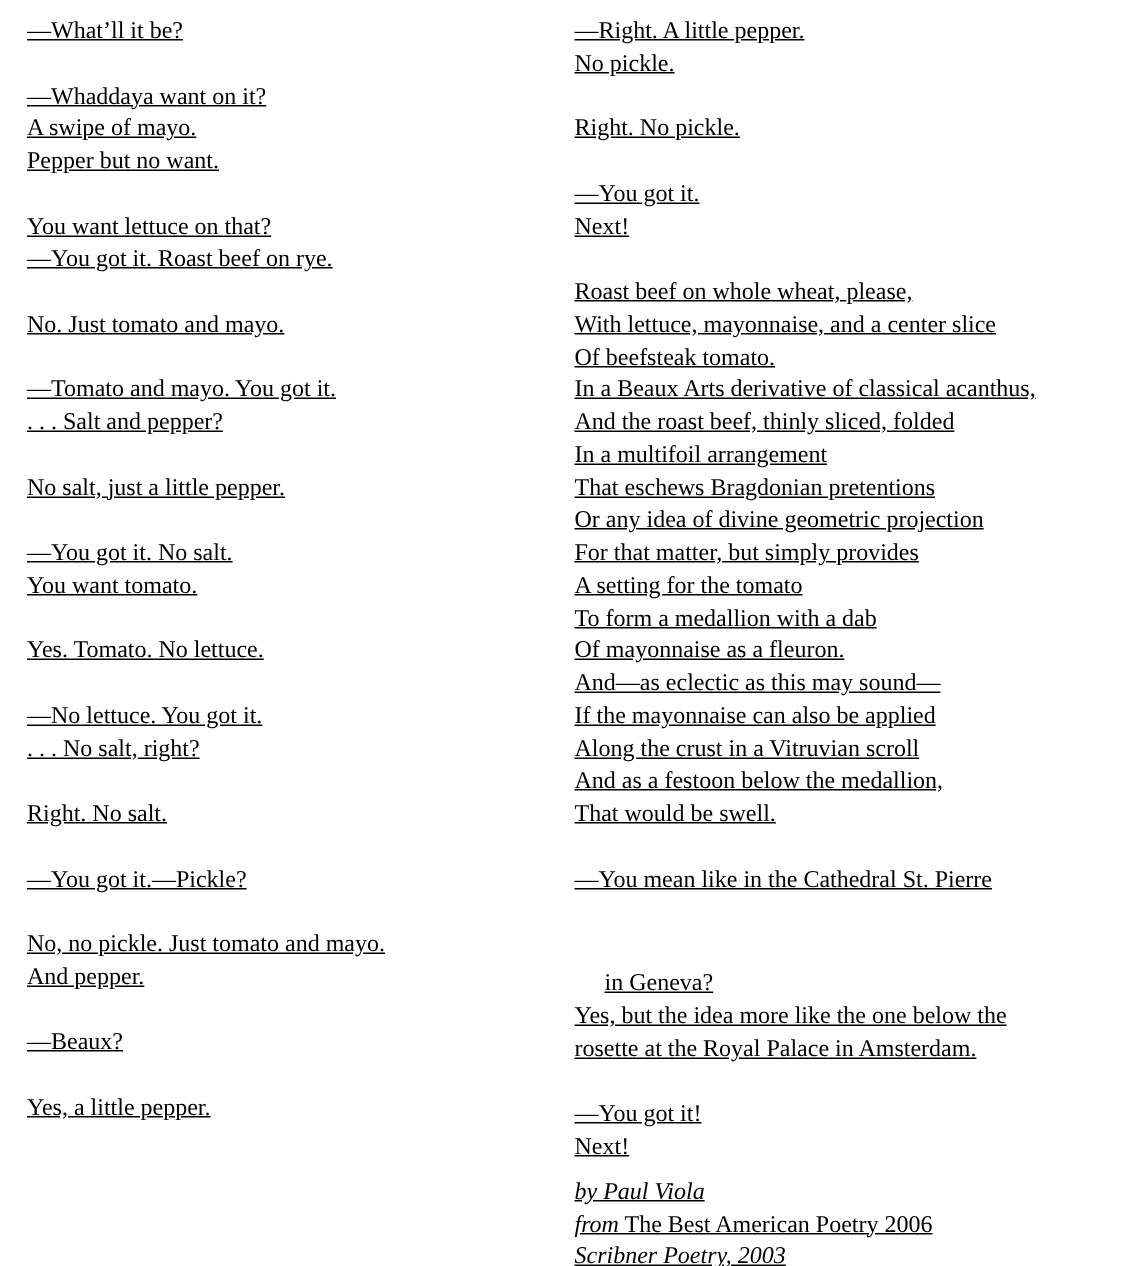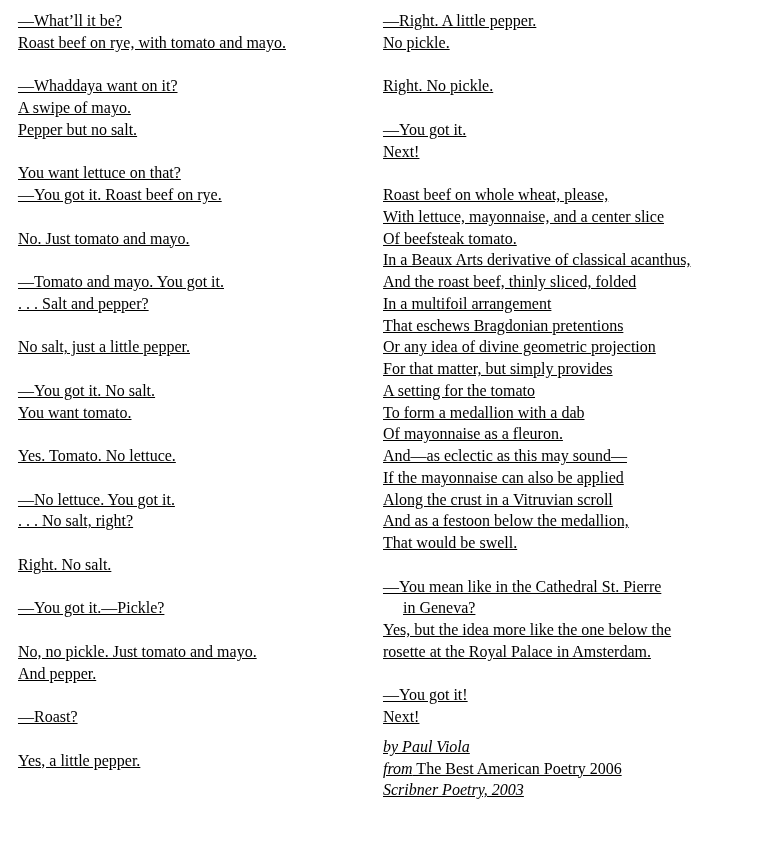--- a/index.html
+++ b/index.html
@@ -6,34 +6,33 @@
   body {
     width: 760px; height: 844px; position: relative; overflow: hidden;
     font-family: "Liberation Serif", "DejaVu Serif", serif;
     font-size: 16px; color: #000000;
   }
   .col { position: absolute; top: 10px; }
   .col-left { left: 18px; width: 360px; }
   .col-right { left: 383px; width: 365px; }
   .line { height: 21.75px; line-height: 21.75px; white-space: nowrap; text-decoration: underline; }
   .blank { height: 21.75px; }
-  .indent { padding-left: 20px; }
+  .indent { padding-left: 20px; margin-top: 48px; }
   .credits { margin-top: 8px; }
   .it { font-style: italic; }
 </style>
 </head>
 <body>
 
 <div class="col col-left" id="left-col">
     <div class="line">—What’ll it be?</div>
-    <div class="line">Roast beef on rye, with tomato and mayo.</div>
     <div class="blank"></div>
     <div class="line">—Whaddaya want on it?</div>
     <div class="line">A swipe of mayo.</div>
-    <div class="line">Pepper but no salt.</div>
+    <div class="line">Pepper but no want.</div>
     <div class="blank"></div>
     <div class="line">You want lettuce on that?</div>
     <div class="line">—You got it. Roast beef on rye.</div>
     <div class="blank"></div>
     <div class="line">No. Just tomato and mayo.</div>
     <div class="blank"></div>
     <div class="line">—Tomato and mayo. You got it.</div>
     <div class="line">. . . Salt and pepper?</div>
     <div class="blank"></div>
     <div class="line">No salt, just a little pepper.</div>
@@ -46,21 +45,21 @@
     <div class="line">—No lettuce. You got it.</div>
     <div class="line">. . . No salt, right?</div>
     <div class="blank"></div>
     <div class="line">Right. No salt.</div>
     <div class="blank"></div>
     <div class="line">—You got it.—Pickle?</div>
     <div class="blank"></div>
     <div class="line">No, no pickle. Just tomato and mayo.</div>
     <div class="line">And pepper.</div>
     <div class="blank"></div>
-    <div class="line">—Roast?</div>
+    <div class="line">—Beaux?</div>
     <div class="blank"></div>
     <div class="line">Yes, a little pepper.</div>
   </div>
 
 <div class="col col-right">
   <div id="right-col">
       <div class="line">—Right. A little pepper.</div>
       <div class="line">No pickle.</div>
       <div class="blank"></div>
       <div class="line">Right. No pickle.</div>

